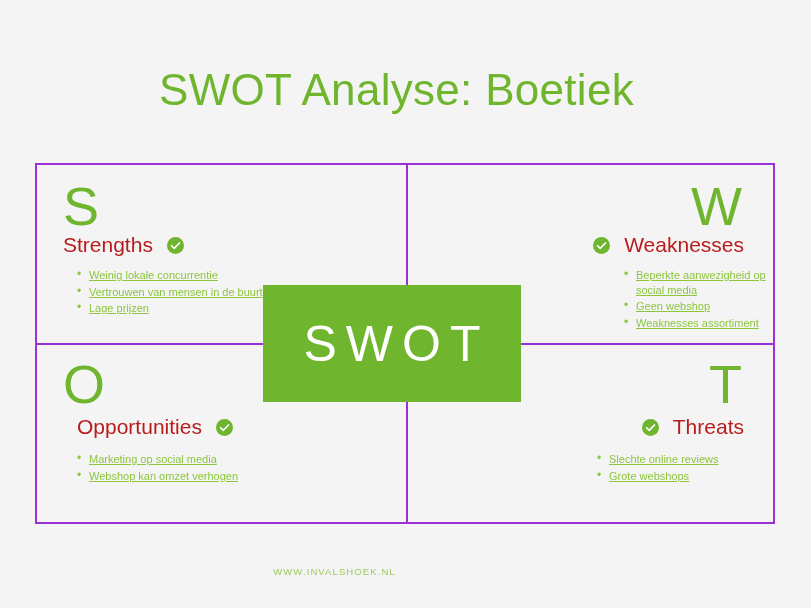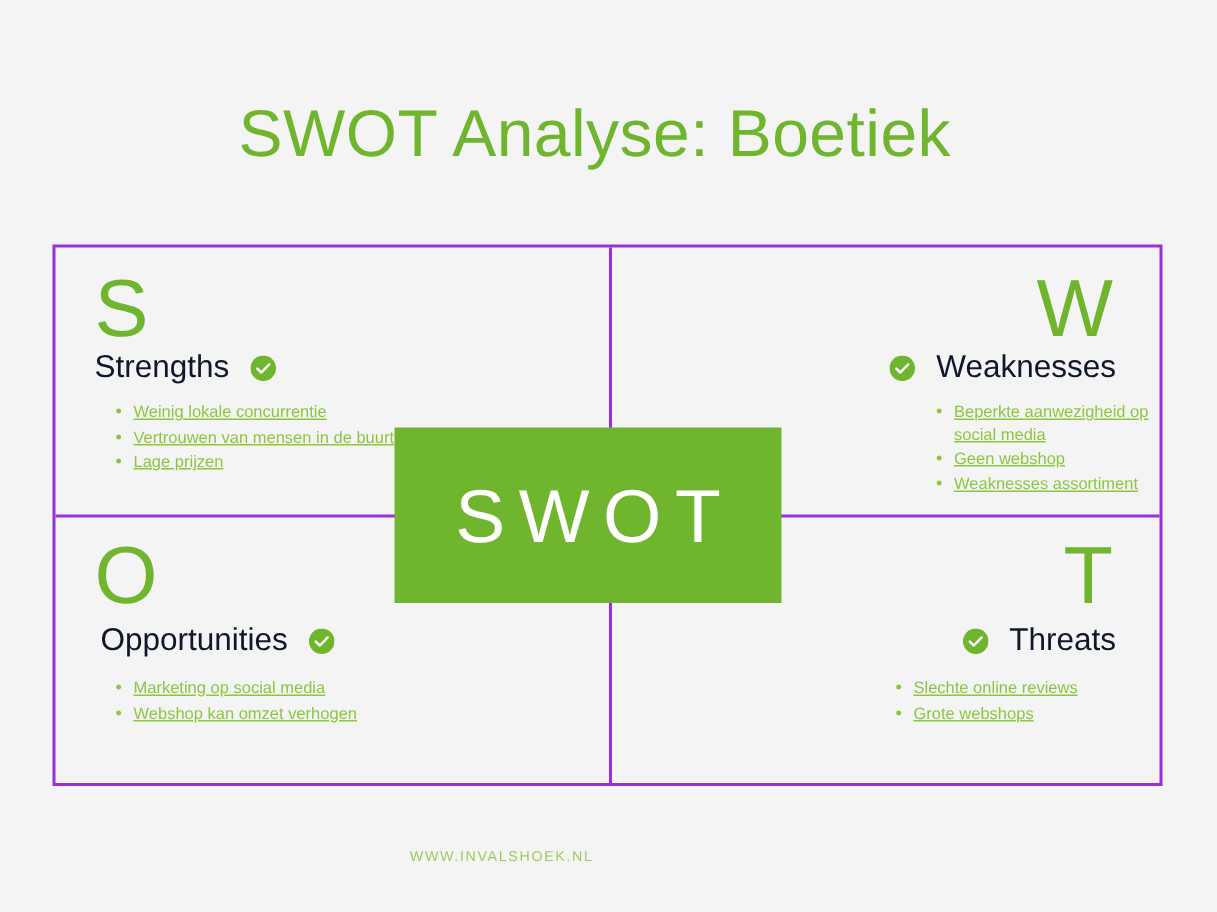--- a/index.html
+++ b/index.html
@@ -78,27 +78,27 @@
   .q-tr .big-letter { right: 31px; top: 14px; }
   .q-br .big-letter { right: 31px; top: 12px; }
 
   .head-row {
     position: absolute;
     display: flex;
     align-items: center;
     gap: 14px;
   }
   .q-tl .head-row { left: 26px;  top: 68px; }
-  .q-bl .head-row { left: 30px;  top: 70px; text-align: center; }
+  .q-bl .head-row { left: 40px;  top: 70px; text-align: center; }
   .q-tr .head-row { right: 29px; top: 68px; flex-direction: row; }
   .q-br .head-row { right: 29px; top: 70px; }
 
   .head-label {
     font-size: 21px;
-    color: #0f172a;
+    color: #b91c1c;
     white-space: nowrap;
   }
 
   .check-icon {
     width: 17px;
     height: 17px;
     flex: 0 0 auto;
     display: block;
   }
 

